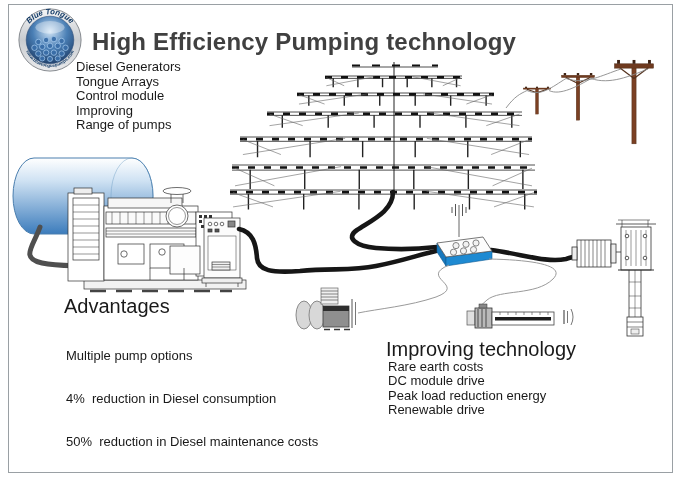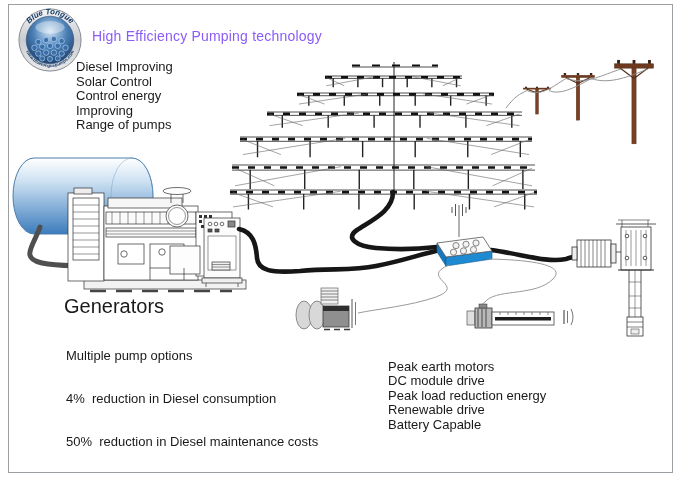--- a/index.html
+++ b/index.html
@@ -1,20 +1,20 @@
 <!DOCTYPE html>
 <html><head>
 <meta charset="utf-8">
 <style>
   html,body{margin:0;padding:0;background:#fff;}
   #page{position:relative;width:680px;height:479px;background:#fff;overflow:hidden;
         font-family:"Liberation Sans",sans-serif;color:#1a1a1a;}
   #frame{position:absolute;left:8px;top:4px;width:663px;height:467px;
          border:1.6px solid #9aa0a4;}
-  .title{position:absolute;left:92px;top:28px;font-size:14px;letter-spacing:.2px;color:#8b5cf6;}
+  .title{position:absolute;left:92px;top:28px;font-size:24px;letter-spacing:.2px;color:#404040;font-weight:bold;}
   .feature-list{position:absolute;left:76px;top:60px;font-size:13px;line-height:14.6px;}
   .adv-head{position:absolute;left:64px;top:295px;font-size:20px;}
   .adv-list{position:absolute;left:66px;top:320px;font-size:13px;line-height:14.4px;white-space:pre-wrap;}
   .imp-head{position:absolute;left:386px;top:338px;font-size:20px;}
   .imp-list{position:absolute;left:388px;top:360px;font-size:13px;line-height:14.4px;}
   svg{position:absolute;left:0;top:0;}
   #diagram{width:680px;height:479px;}
   #logo{left:16px;top:6px;width:68px;height:68px;}
 </style>
 </head>
@@ -334,39 +334,39 @@
       <rect x="627" y="317" width="16" height="19"></rect>
       <line x1="627" y1="322" x2="643" y2="322" stroke-width="0.6"></line>
       <line x1="627" y1="327" x2="643" y2="327" stroke-width="0.6"></line>
       <rect x="631" y="329" width="8" height="5" stroke-width="0.5" fill="#eee"></rect>
     </g>
   </svg>
 
   <div class="title">High Efficiency Pumping technology</div>
 
   <div class="feature-list">
-    <div>Diesel Improving</div>
-    <div>Solar Control</div>
-    <div>Control energy</div>
+    <div>Diesel Generators</div>
+    <div>Tongue Arrays</div>
+    <div>Control module</div>
     <div>Improving</div>
     <div>Range of pumps</div>
   </div>
 
-  <div class="adv-head">Generators</div>
+  <div class="adv-head">Advantages</div>
   <div class="adv-list">
     <div>Multiple pump options</div>
     <div>4%  reduction in Diesel consumption</div>
     <div>50%  reduction in Diesel maintenance costs</div>
     
     
     
     
     
   </div>
 
+  <div class="imp-head">Improving technology</div>
   <div class="imp-list">
-    <div>Peak earth motors</div>
+    <div>Rare earth costs</div>
     <div>DC module drive</div>
     <div>Peak load reduction energy</div>
     <div>Renewable drive</div>
-    <div>Battery Capable</div>
   </div>
 </div>
 
 </body></html>

